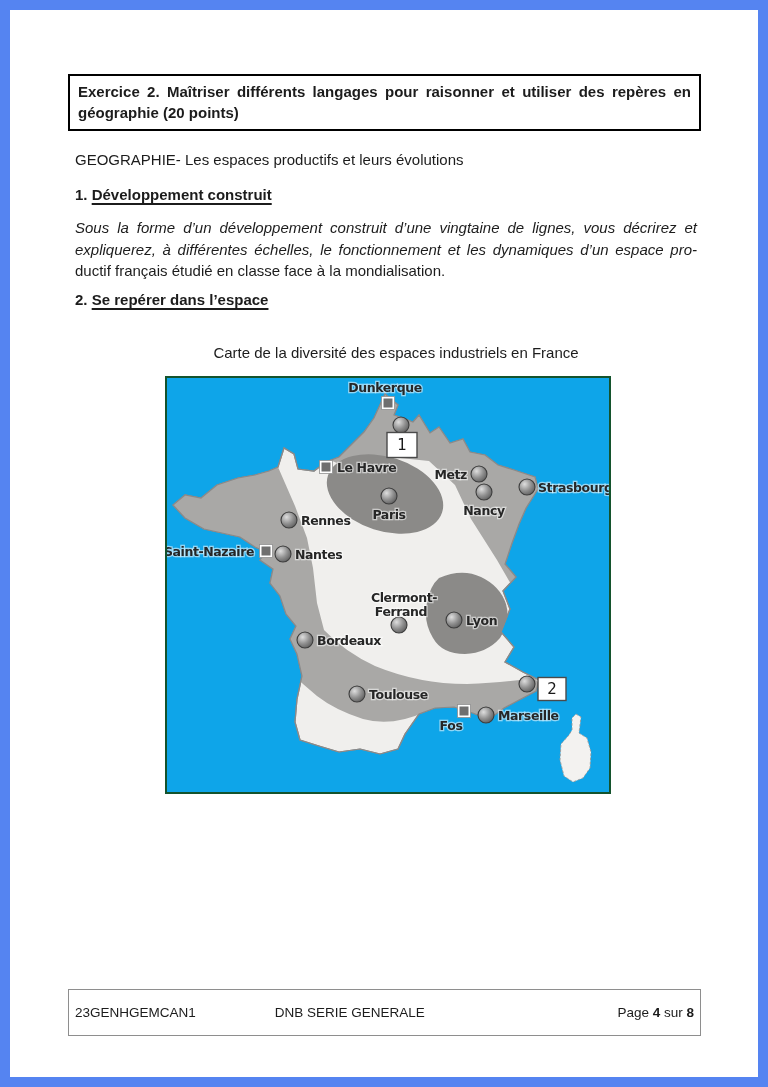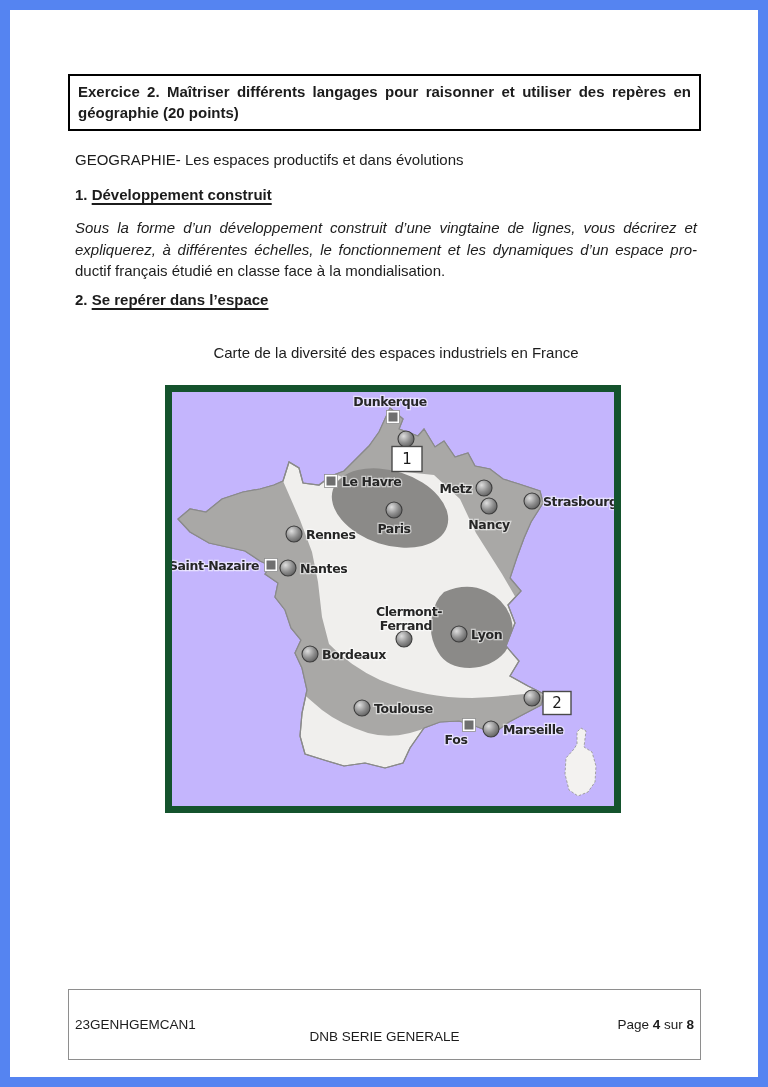--- a/index.html
+++ b/index.html
@@ -12,45 +12,45 @@
     text-align:justify;text-align-last:left;}
   .intro{position:absolute;left:65px;top:141px;font-size:15px;}
   .section-heading{position:absolute;left:65px;font-size:15px;font-weight:bold;}
   .section-heading .underlined{text-decoration:underline;text-decoration-thickness:1.5px;text-underline-offset:2.5px;}
   .h1{top:176px;}
   .h2{top:281px;}
   .para{position:absolute;left:65px;top:207px;width:622px;font-size:15px;line-height:21.5px;}
   .para .jline{text-align:justify;text-align-last:justify;font-style:italic;}
   .map-title{position:absolute;left:155px;top:334px;width:462px;text-align:center;font-size:15px;}
 
-  .map-frame{position:absolute;left:155px;top:375px;width:442px;height:414px;
-    border:7px solid #14532d;background:#c4b5fd;}
+  .map-frame{position:absolute;left:155px;top:366px;width:442px;height:414px;
+    border:2px solid #14532d;background:#0ea5e9;}
   .map-frame svg{display:block;}
   .city-label{font-family:"DejaVu Sans",sans-serif;font-weight:bold;font-size:12.5px;
     fill:#262626;letter-spacing:-0.4px;paint-order:stroke;stroke:rgba(255,255,255,0.55);stroke-width:2.5px;}
   .num-label{font-family:"DejaVu Sans",sans-serif;font-size:15px;fill:#1a1a1a;}
 
   .footer{position:absolute;left:58px;top:979px;width:619px;border:1px solid #8e8e8e;
     display:flex;align-items:center;font-size:13.5px;padding:15px 6px;color:#1c1c1c;}
   .f-left{flex:1;text-align:left;}
-  .f-center{flex:1.1;text-align:center;margin-top:24px;}
+  .f-center{flex:1.1;text-align:left;}
   .f-right{flex:1;text-align:right;}
   .f-right b{font-weight:bold;}
 </style>
 </head>
 <body>
 
 <div class="blue-frame" style="background: rgb(85, 132, 241);">
   <div class="page">
 
     <div class="exercise-box">
       <span>Exercice 2. Maîtriser différents langages pour raisonner et utiliser des repères en géographie (20 points)</span>
     </div>
 
-    <div class="intro">GEOGRAPHIE- Les espaces productifs et dans évolutions</div>
+    <div class="intro">GEOGRAPHIE- Les espaces productifs et leurs évolutions</div>
 
     <div class="section-heading h1"><span>1. </span><span class="underlined">Développement construit</span></div>
 
     <div class="para">
       <div class="jline">Sous la forme d’un développement construit d’une vingtaine de lignes, vous décrirez et</div>
       <div class="jline">expliquerez, à différentes échelles, le fonctionnement et les dynamiques d’un espace pro-</div>
       <div>ductif français étudié en classe face à la mondialisation.</div>
     </div>
 
     <div class="section-heading h2"><span>2. </span><span class="underlined">Se repérer dans l’espace</span></div>

